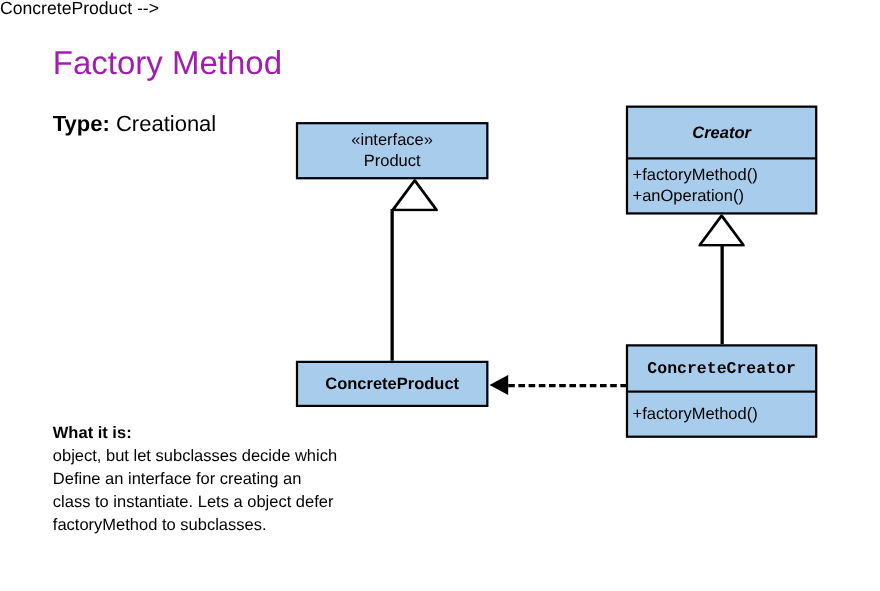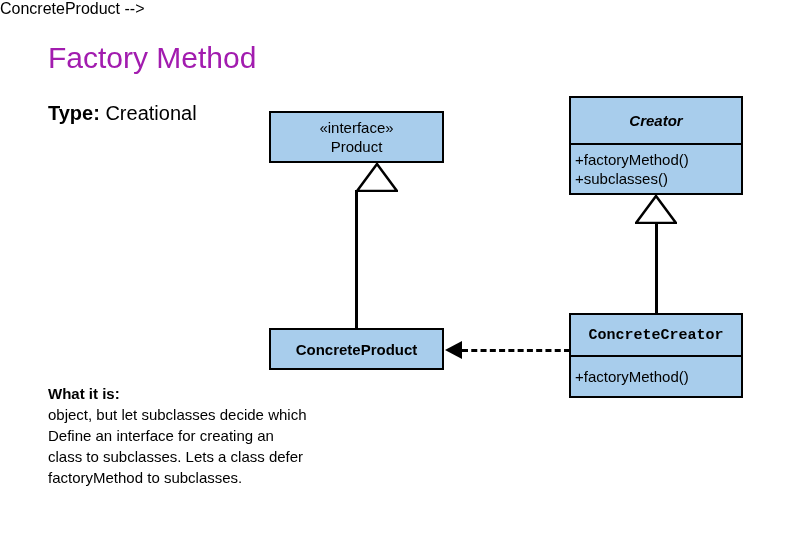--- a/index.html
+++ b/index.html
@@ -153,21 +153,21 @@
     </div>
   </div>
 
   
   <div class="uml-box" style="left:569px; top:96px; width:174px; height:99px;">
     <div class="uml-compartment cmp-name" style="height:45px;">
       <div class="line name-abstract">Creator</div>
     </div>
     <div class="uml-compartment cmp-members" style="height:50px;">
       <div class="line">+factoryMethod()</div>
-      <div class="line">+subclasses()</div>
+      <div class="line">+anOperation()</div>
     </div>
   </div>
 
   
   <div class="tri" style="left:635px; top:195px;">
     <svg width="42" height="29" viewBox="0 0 42 29">
       <polygon points="21,1 41,28 1,28" fill="#ffffff" stroke="#000000" stroke-width="2.5"></polygon>
     </svg>
   </div>
   <div class="vline" style="left:655px; top:222px; height:91px;"></div>
@@ -184,17 +184,17 @@
 
    ConcreteProduct --&gt;
   <div class="dashed-rel" style="left:462px; top:349px; width:108px;"></div>
   <div class="arrow-solid" style="left:445px; top:341px;"></div>
 
   
   <div class="whatitis">
     <div class="wi-head">What it is:</div>
     <div class="wi-line">object, but let subclasses decide which</div>
     <div class="wi-line">Define an interface for creating an</div>
-    <div class="wi-line">class to subclasses. Lets a class defer</div>
+    <div class="wi-line">class to instantiate. Lets a object defer</div>
     <div class="wi-line">factoryMethod to subclasses.</div>
   </div>
 
 </div>
 
 </body></html>

